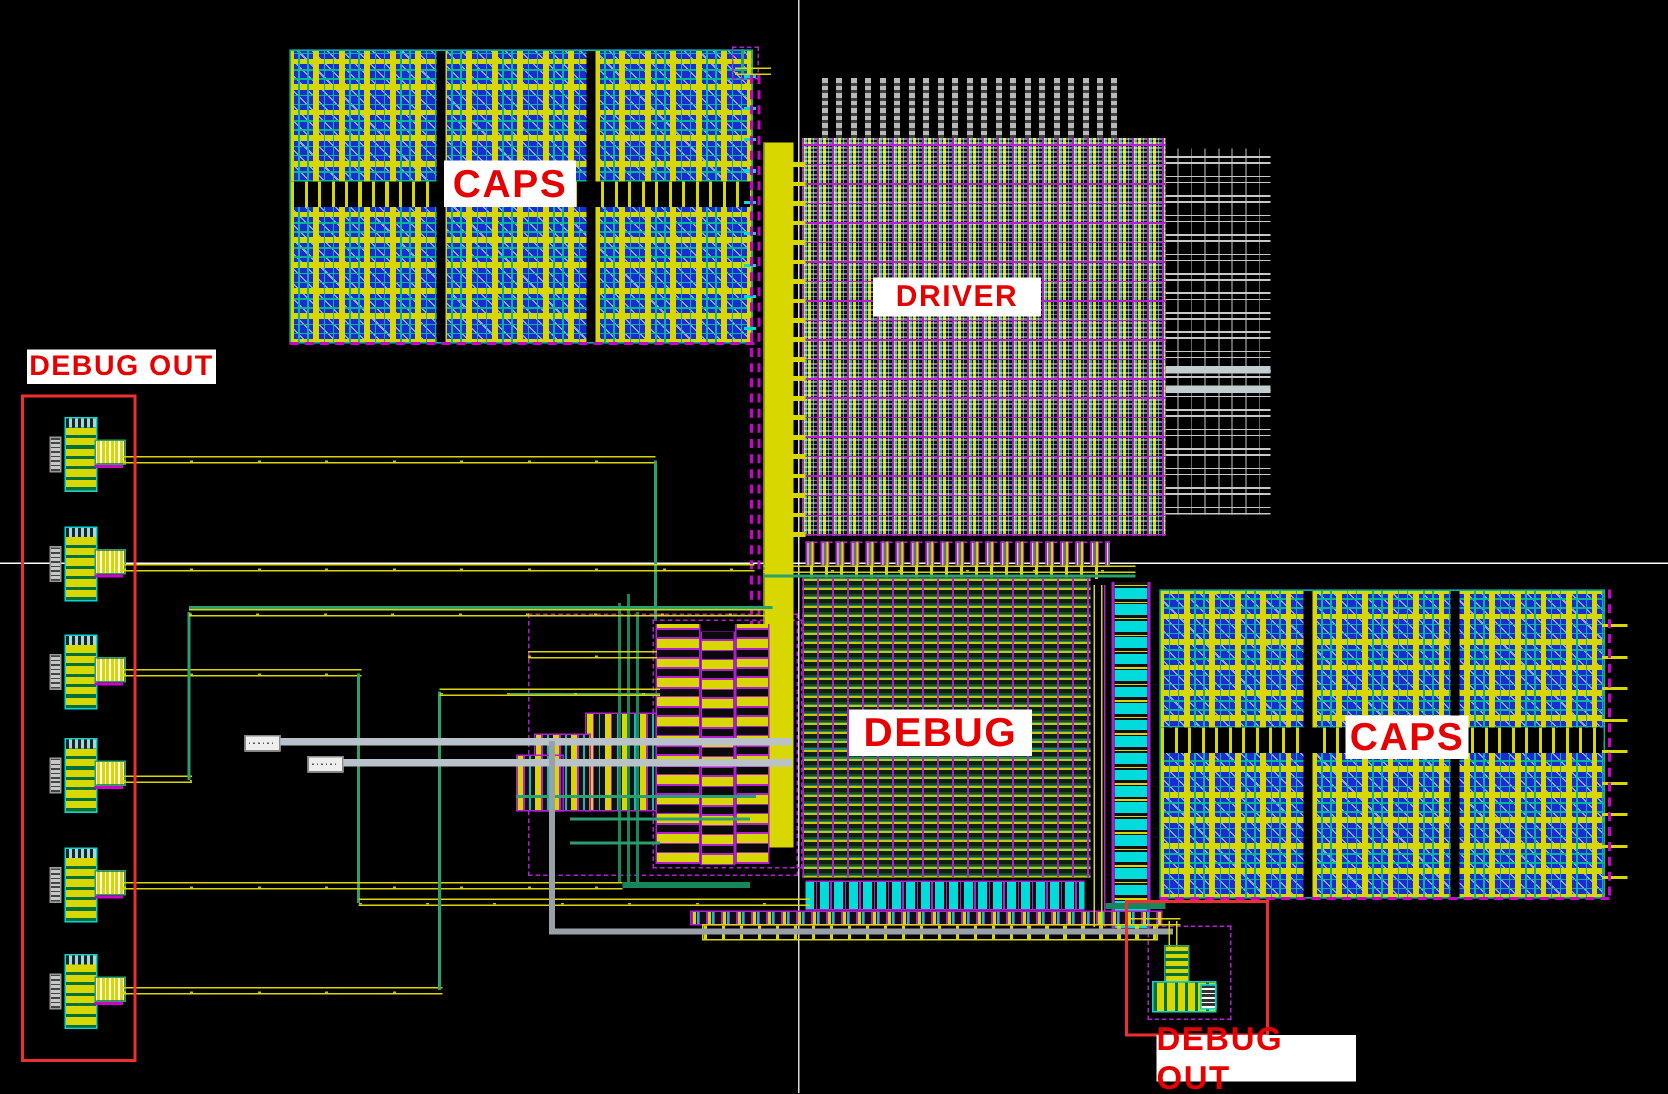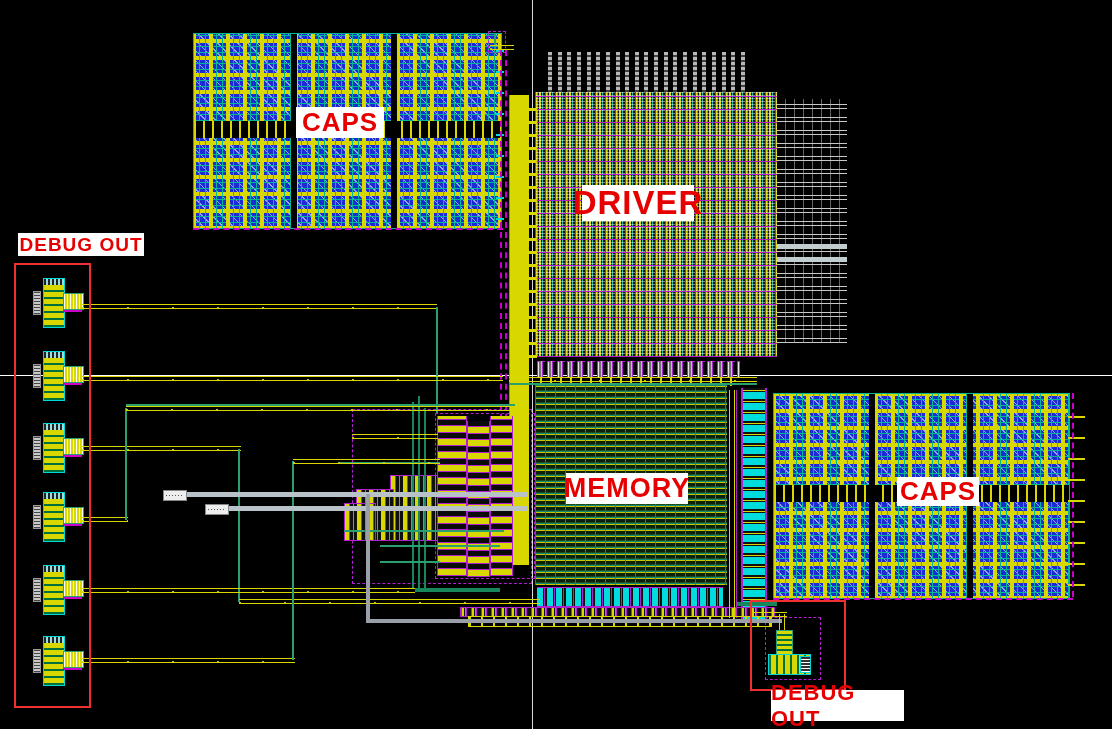--- a/index.html
+++ b/index.html
@@ -118,38 +118,38 @@
 
   <div class="abs drv-pins" style="left:548px;top:52px;width:198px;height:40px"></div>
   <div class="abs driver" style="left:535px;top:92px;width:242px;height:265px"></div>
   <div class="abs gray-wires" style="left:777px;top:99px;width:70px;height:244px"></div>
   <div class="abs gray-solid" style="left:777px;top:244px;width:70px"></div>
   <div class="abs gray-solid" style="left:777px;top:257px;width:70px"></div>
   <div class="abs conn-row" style="left:537px;top:361px;width:203px;height:15px"></div>
   <div class="abs y-stubs-v" style="left:540px;top:376px;width:200px;height:10px"></div>
   <div class="abs wire-y" style="left:509px;top:377px;width:248px"></div>
   <div class="abs wire-teal" style="left:509px;top:383px;width:248px"></div>
-  <div class="abs tag" style="left:582px;top:185px;width:112px;height:36px;font-size:33px">DRIVER</div>
+  <div class="abs tag" style="left:582px;top:185px;width:112px;height:26px;font-size:20px">DRIVER</div>
 
   <div class="abs vdash" style="left:500px;top:50px;height:370px"></div>
   <div class="abs vdash" style="left:505px;top:50px;height:370px"></div>
   <div class="abs dashed-purple" style="left:488px;top:31px;width:16px;height:20px"></div>
   <div class="abs vwire-teal" style="left:494px;top:33px;height:16px"></div>
   <div class="abs wire-y" style="left:490px;top:45px;width:24px"></div>
   <div class="abs bus" style="left:509px;top:95px;width:19px;height:470px"></div>
   <div class="abs y-stubs-h" style="left:528px;top:100px;width:9px;height:258px"></div>
 
   <div class="abs memory" style="left:535px;top:385px;width:192px;height:200px"></div>
   <div class="abs vwire-y" style="left:729px;top:390px;height:228px"></div>
   <div class="abs" style="z-index:2;left:736px;top:390px;width:1px;height:228px;background:#b020d0"></div>
   <div class="abs via-col" style="left:741px;top:388px;width:22px;height:231px"></div>
   <div class="abs cyan-bars" style="left:537px;top:587px;width:186px;height:18px"></div>
   <div class="abs conn-strip" style="left:460px;top:607px;width:313px;height:8px"></div>
   <div class="abs y-band" style="left:468px;top:616px;width:302px;height:9px"></div>
-  <div class="abs tag" style="left:566px;top:473px;width:122px;height:31px;font-size:27px">MEMORY</div>
+  <div class="abs tag" style="left:566px;top:473px;width:122px;height:31px;font-size:27px">DEBUG</div>
 
   <div class="abs caps" style="left:773px;top:393px;width:295px;height:204px">
     <div class="caps-band" style="top:91px"></div>
     <div class="caps-sep" style="left:95px"></div>
     <div class="caps-sep" style="left:193px"></div>
   </div>
   <div class="abs" style="z-index:2;left:1068px;top:400px;width:17px;height:186px;background-image:repeating-linear-gradient(0deg,#d8d800 0 2px,rgba(0,0,0,0) 2px 21px)"></div>
   <div class="abs vdash" style="left:1072px;top:393px;height:204px"></div>
   <div class="abs hdash" style="left:773px;top:598px;width:300px"></div>
   <div class="abs tag" style="left:897px;top:477px;width:82px;height:29px;font-size:26px">CAPS</div>

